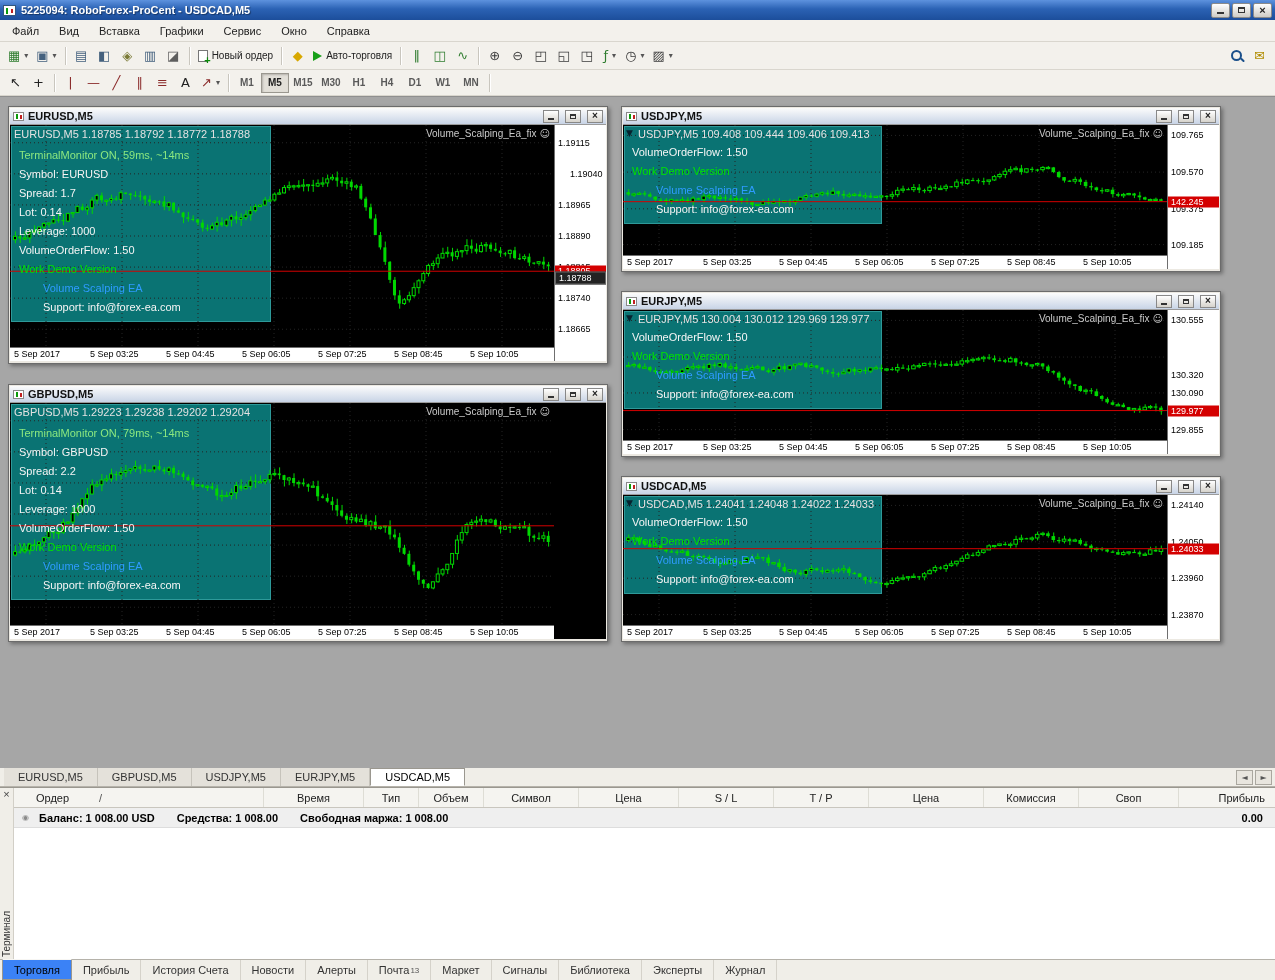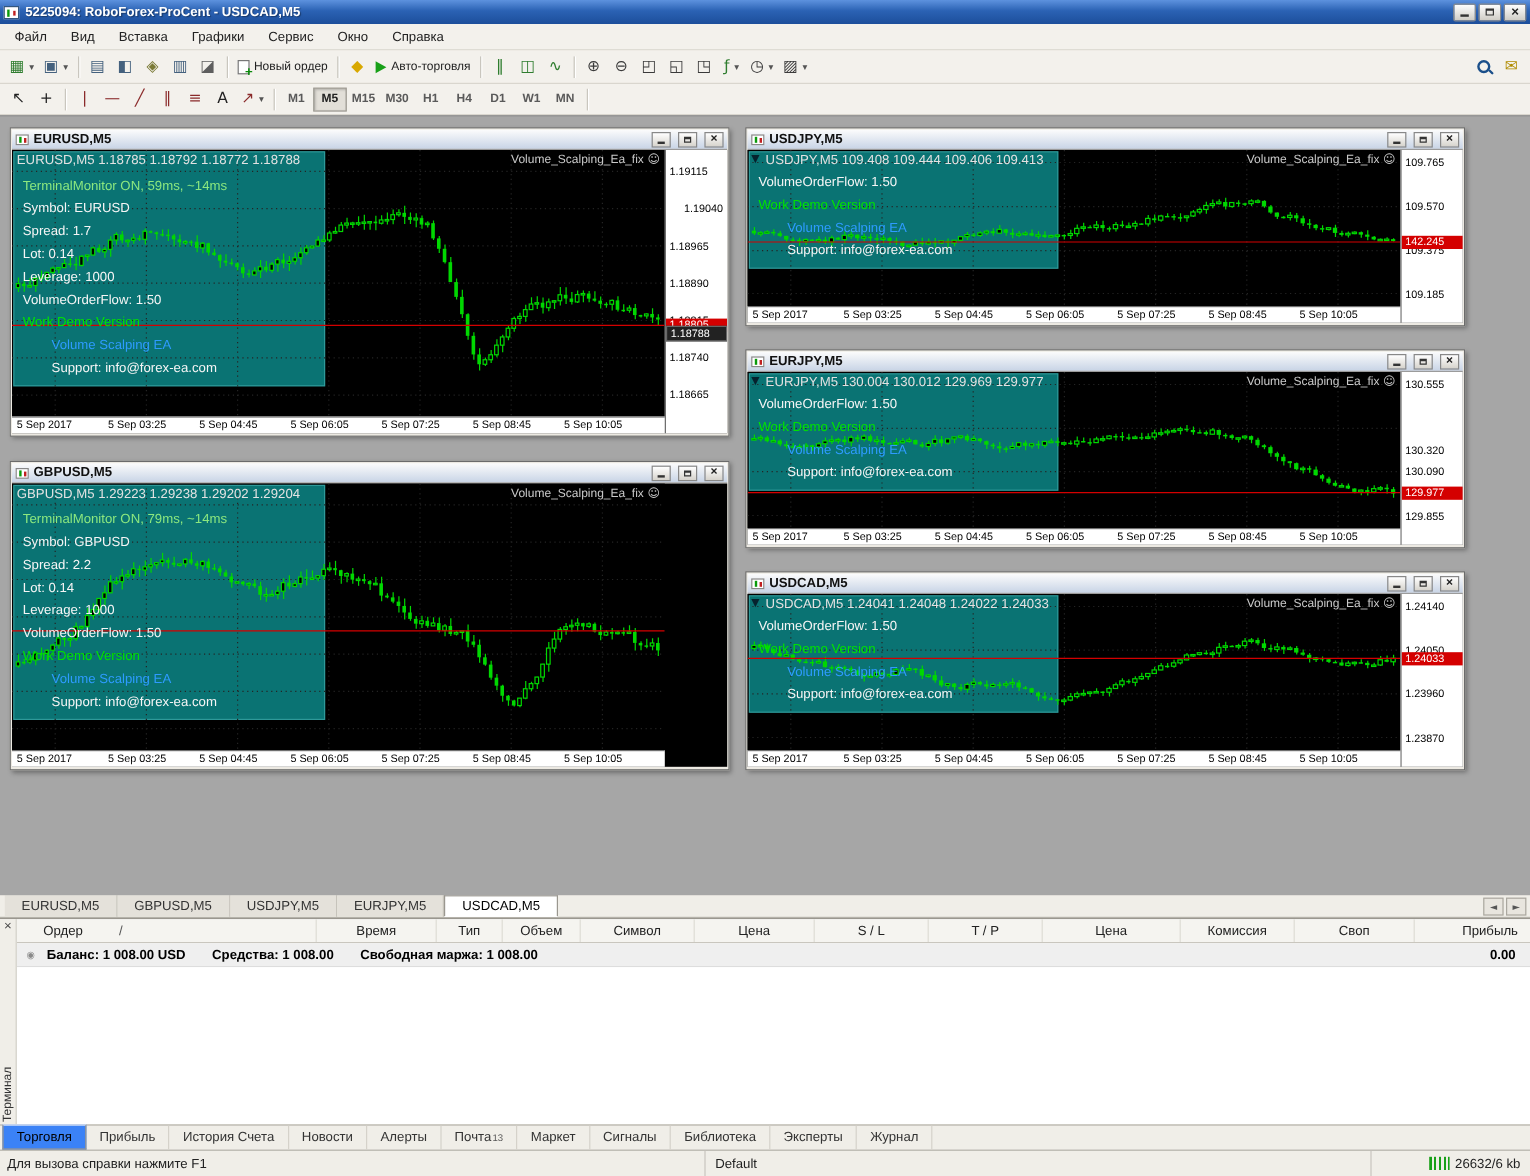--- a/index.html
+++ b/index.html
@@ -1733,22 +1733,14 @@
       <span class="ttab">Новости</span>
       <span class="ttab">Алерты</span>
       <span class="ttab">Почта<sub class="ttab-badge">13</sub></span>
       <span class="ttab">Маркет</span>
       <span class="ttab">Сигналы</span>
       <span class="ttab">Библиотека</span>
       <span class="ttab">Эксперты</span>
       <span class="ttab">Журнал</span>
     </div>
 
-  <div class="statusbar">
-    <span class="sb-help">Для вызова справки нажмите F1</span>
-    <span class="sb-profile">Default</span>
-    <span class="sb-traffic">
-        <span class="bars"></span>
-        <span>26632/6 kb</span>
-      </span>
-  </div>
 
 </div>
 
 </body></html>

